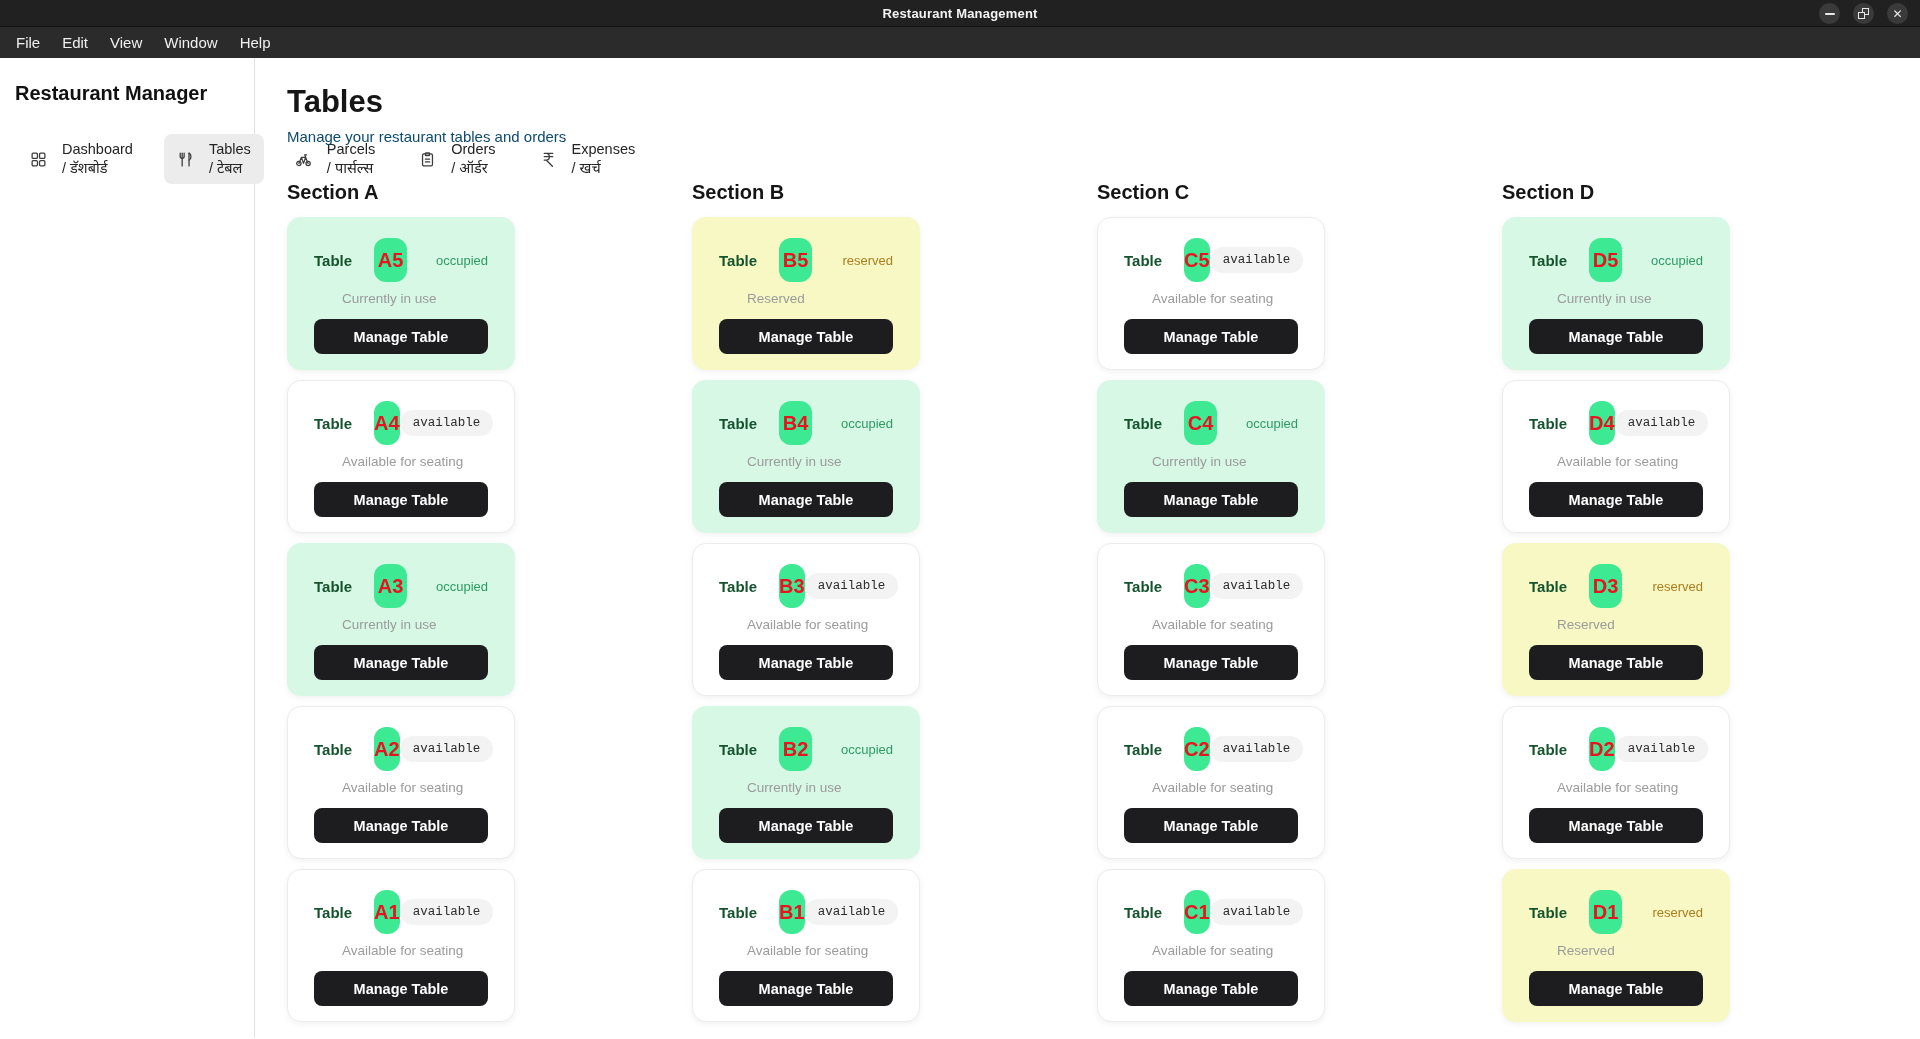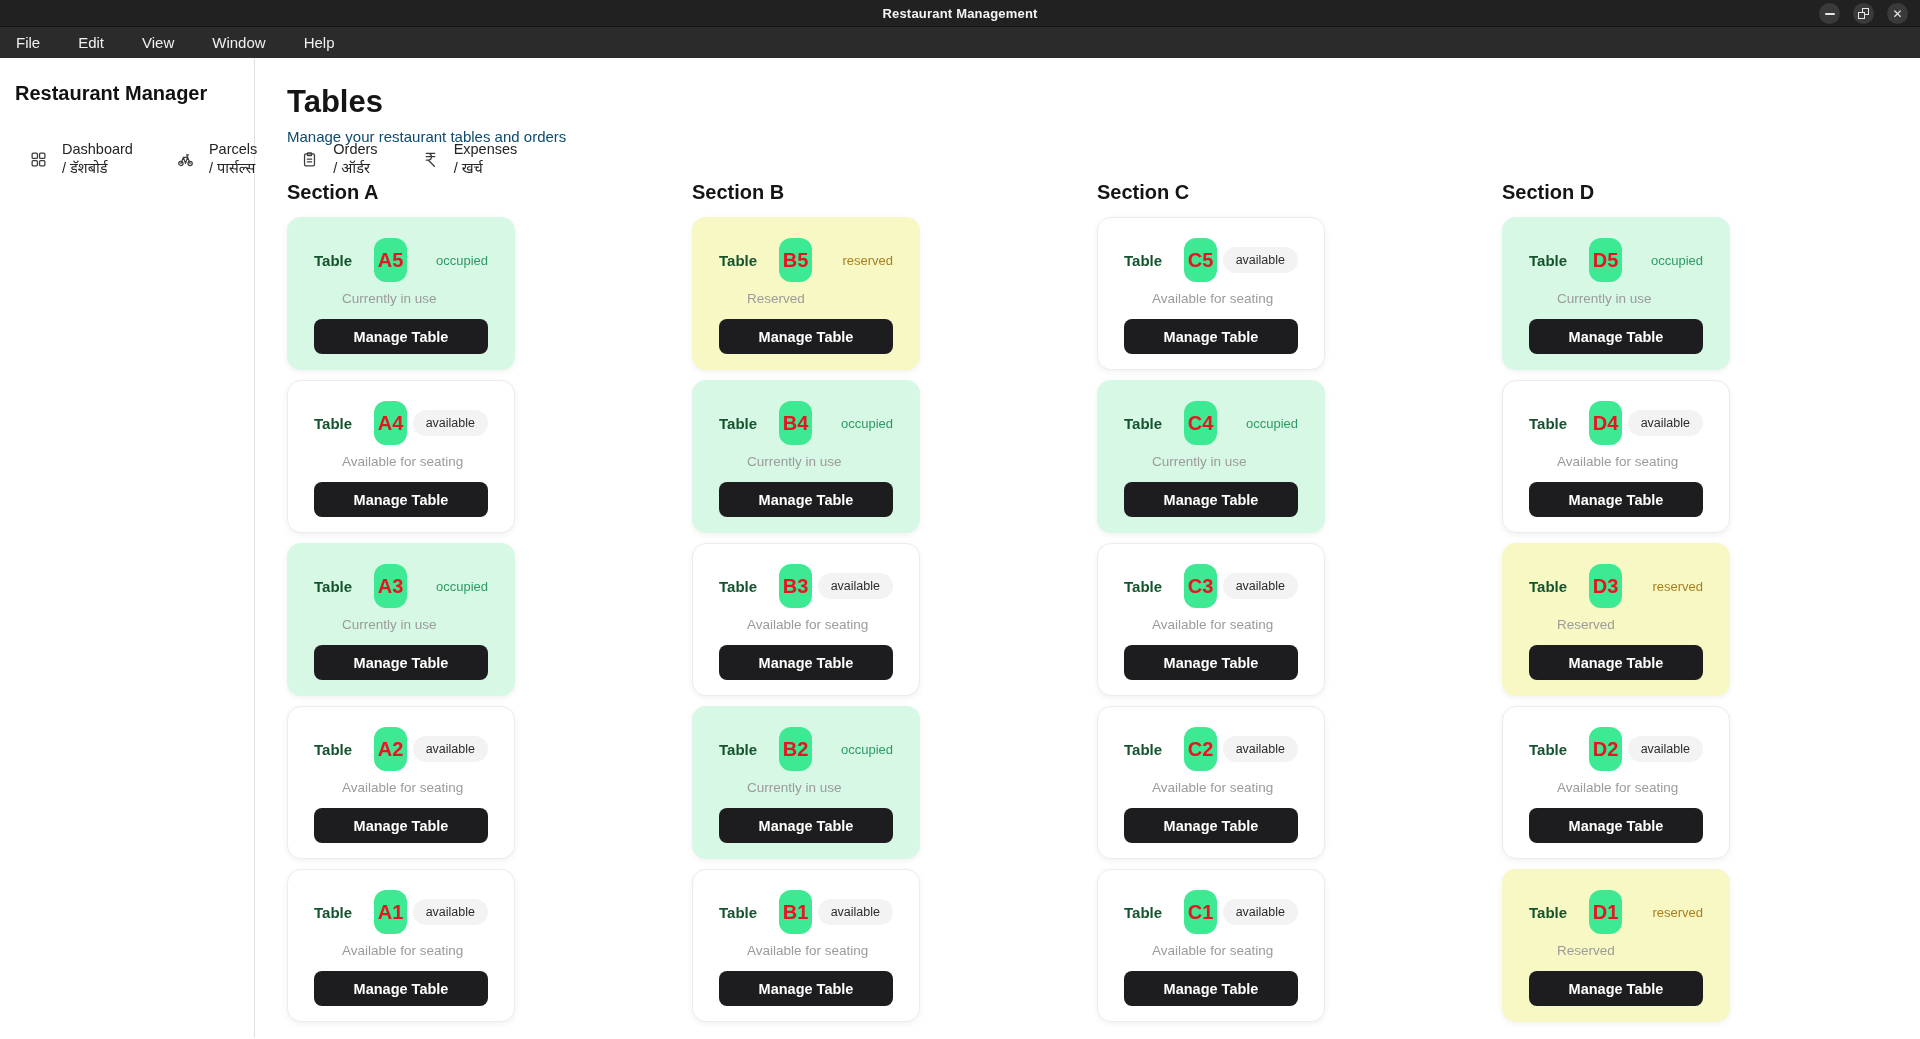--- a/index.html
+++ b/index.html
@@ -29,21 +29,21 @@
     border: 1.4px solid #e8e8e8;
   }
   .glyph-restore .front {
     position: absolute; bottom: 0; left: 0; width: 7px; height: 7px;
     border: 1.4px solid #e8e8e8; background: #3a3a3a;
   }
   .glyph-close { font-size: 12px; line-height: 1; color: #e8e8e8; }
 
   .menubar {
     height: 31px; background: #2b2b2b; display: flex; align-items: center;
-    padding-left: 6px; gap: 18px;
+    padding-left: 6px; gap: 2px;
   }
   .menu-item { color: #f0f0f0; font-size: 15px; padding: 4px 10px; border-radius: 4px; cursor: default; }
 
   
   .app { display: flex; height: 980px; background: #fff; }
 
   .sidebar { width: 255px; flex: 0 0 255px; border-right: 1px solid #e0e0e0; padding-top: 2px; }
   .sidebar-title { font-size: 20px; font-weight: 700; color: #111; margin: 22px 15px 26px 15px; }
   .nav { display: flex; flex-direction: row; padding-left: 8px; }
   .nav-item {
@@ -74,21 +74,21 @@
   .card-row { display: flex; align-items: center; }
   .table-label { font-size: 15px; font-weight: 600; color: #14532d; }
   .table-badge {
     width: 33px; height: 44px; margin-left: 22px; border-radius: 12px;
     background: #3ee993; color: #e81420; font-size: 20px; font-weight: 700;
     display: flex; align-items: center; justify-content: center;
   }
   .status { margin-left: auto; font-size: 13px; }
   .status.available {
     background: #f3f3f4; color: #2c2c2c; padding: 6px 13px;
-    border-radius: 999px; font-size: 12.5px;
+    border-radius: 999px; font-size: 12.5px; font-family: Liberation Mono, monospace;
   }
   .status.occupied { color: #2e9a64; }
   .status.reserved { color: #aa7d1f; }
 
   .card-desc { font-size: 13.5px; color: #9b9b9b; margin-top: 9px; margin-left: 28px; }
   .manage-btn {
     display: block; width: 100%; height: 35px; margin-top: 13px;
     border: none; border-radius: 8px; background: #1d1d1f; color: #ffffff;
     font-size: 14.5px; font-weight: 600; font-family: inherit; cursor: pointer;
   }
@@ -131,20 +131,31 @@
           <span class="nav-icon">
             <svg viewBox="0 0 24 24">
               <rect x="3" y="3" width="7.5" height="7.5" rx="1.5"></rect>
               <rect x="13.5" y="3" width="7.5" height="7.5" rx="1.5"></rect>
               <rect x="3" y="13.5" width="7.5" height="7.5" rx="1.5"></rect>
               <rect x="13.5" y="13.5" width="7.5" height="7.5" rx="1.5"></rect>
             </svg>
           </span>
           <span>Dashboard / डॅशबोर्ड</span>
         </div>
+        <div class="nav-item active">
+          <span class="nav-icon">
+            <svg viewBox="0 0 24 24">
+              <path d="M4.5 3v4.5a2.8 2.8 0 0 0 5.6 0V3"></path>
+              <path d="M7.3 3v18"></path>
+              <path d="M17 3v18"></path>
+              <path d="M17 13c3.6-1.6 3.6-8.4 0-10"></path>
+            </svg>
+          </span>
+          <span>Tables / टेबल</span>
+        </div>
         <div class="nav-item">
           <span class="nav-icon">
             <svg viewBox="0 0 24 24">
               <circle cx="5.5" cy="17.5" r="3"></circle>
               <circle cx="18.5" cy="17.5" r="3"></circle>
               <path d="M5.5 17.5 9 9h6l3.5 8.5M9 9l3 8.5L15 9"></path>
               <path d="M15 9l-1.3-3.5h2.6"></path>
             </svg>
           </span>
           <span>Parcels / पार्सल्स</span>

